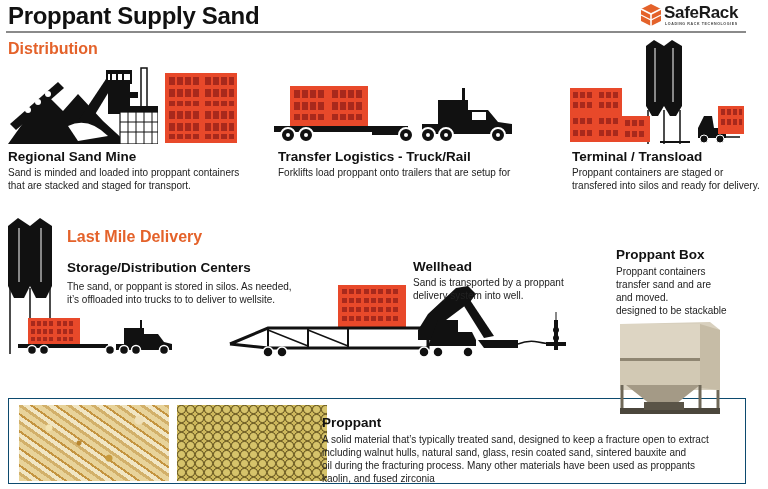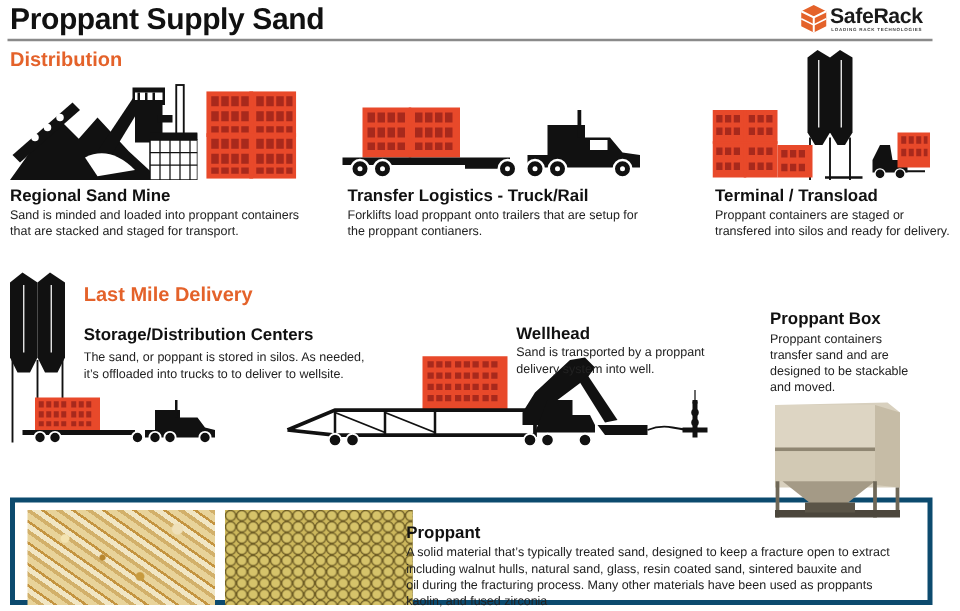--- a/index.html
+++ b/index.html
@@ -7,21 +7,21 @@
   body { position: relative; font-family: "Liberation Sans", sans-serif; color: #111; }
   .abs { position: absolute; }
   .title { left: 8px; top: 2px; font-size: 24px; font-weight: bold; color: #111; letter-spacing: -0.3px; }
   .rule { left: 6px; top: 31px; width: 740px; height: 2px; background: #8a8a8a; }
   .section { font-size: 16px; font-weight: bold; color: #e4622a; }
   .h { font-size: 13.5px; font-weight: bold; color: #111; }
   .p { font-size: 10px; line-height: 13px; color: #222; }
   .logo { left: 640px; top: 3px; width: 110px; height: 26px; }
   .logo-text { position: absolute; left: 24px; top: 0; font-size: 17px; font-weight: bold; color: #1a1a1a; letter-spacing: -0.3px; }
   .logo-sub { position: absolute; left: 25px; top: 19px; font-size: 3.6px; font-weight: bold; color: #444; letter-spacing: 0.6px; white-space: nowrap; }
-  .card { left: 8px; top: 398px; width: 738px; height: 86px; border: 4px solid #0c4a6e; background: #fff; }
+  .card { left: 8px; top: 398px; width: 738px; height: 86px; border: 1px solid #0c4a6e; background: #fff; }
   .sand-img { position: absolute; top: 6px; width: 150px; height: 76px; }
   .sand1 { left: 10px; background:
       radial-gradient(circle at 20% 30%, #f3e3b0 0 3px, transparent 4px),
       radial-gradient(circle at 60% 70%, #c79a3e 0 3px, transparent 4px),
       radial-gradient(circle at 80% 20%, #efe0b8 0 4px, transparent 5px),
       radial-gradient(circle at 40% 50%, #b8862e 0 2px, transparent 3px),
       repeating-linear-gradient(35deg, #e8d39a 0 5px, #d2b06a 5px 8px, #f1e6c4 8px 12px, #c49440 12px 14px);
   }
   .sand2 { left: 168px; background:
       radial-gradient(circle, #d6c36a 0 3px, #6b5a22 4.2px, transparent 5px) 0 0 / 9px 9px,
@@ -250,21 +250,20 @@
 </svg>
 
 <div class="abs h" style="left:8px;top:149px">Regional Sand Mine</div>
 <div class="abs p" style="left:8px;top:166px">
   <div>Sand is minded and loaded into proppant containers</div>
   <div>that are stacked and staged for transport.</div>
 </div>
 <div class="abs h" style="left:278px;top:149px">Transfer Logistics - Truck/Rail</div>
 <div class="abs p" style="left:278px;top:166px">
   <div>Forklifts load proppant onto trailers that are setup for</div>
-  <div>the proppant contianers.</div>
 </div>
 <div class="abs h" style="left:572px;top:149px">Terminal / Transload</div>
 <div class="abs p" style="left:572px;top:166px">
   <div>Proppant containers are staged or</div>
   <div>transfered into silos and ready for delivery.</div>
 </div>
 
 <svg class="abs" style="left:8px;top:216px" width="170" height="140" viewBox="0 0 170 140">
   <polygon points="0,10 10,2 22,10 22,70 16,82 6,82 0,70" fill="#111"></polygon>
   <polygon points="22,10 32,2 44,10 44,70 38,82 28,82 22,70" fill="#111"></polygon>
@@ -382,22 +381,22 @@
 <div class="abs h" style="left:413px;top:259px">Wellhead</div>
 <div class="abs p" style="left:413px;top:276px">
   <div>Sand is transported by a proppant</div>
   <div>delivery system into well.</div>
 </div>
 
 <div class="abs h" style="left:616px;top:247px">Proppant Box</div>
 <div class="abs p" style="left:616px;top:265px">
   <div>Proppant containers</div>
   <div>transfer sand and are</div>
+  <div>and moved.</div>
   <div>designed to be stackable</div>
-  <div>and moved.</div>
 </div>
 
 <div class="abs card">
   <div class="sand-img sand1"></div>
   <div class="sand-img sand2"></div>
   <div style="position:absolute;left:313px;top:16px" class="h">Proppant</div>
   <div style="position:absolute;left:313px;top:34px" class="p">
     <div>A solid material that’s typically treated sand, designed to keep a fracture open to extract</div>
     <div>including walnut hulls, natural sand, glass, resin coated sand, sintered bauxite and</div>
     <div>oil during the fracturing process. Many other materials have been used as proppants</div>

